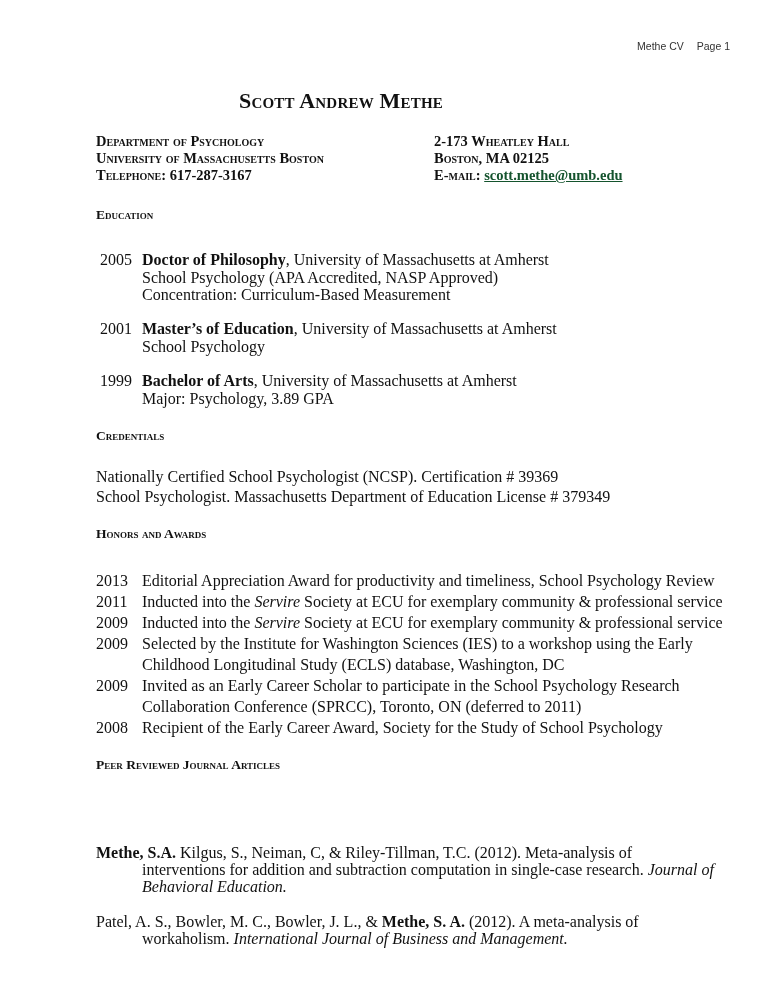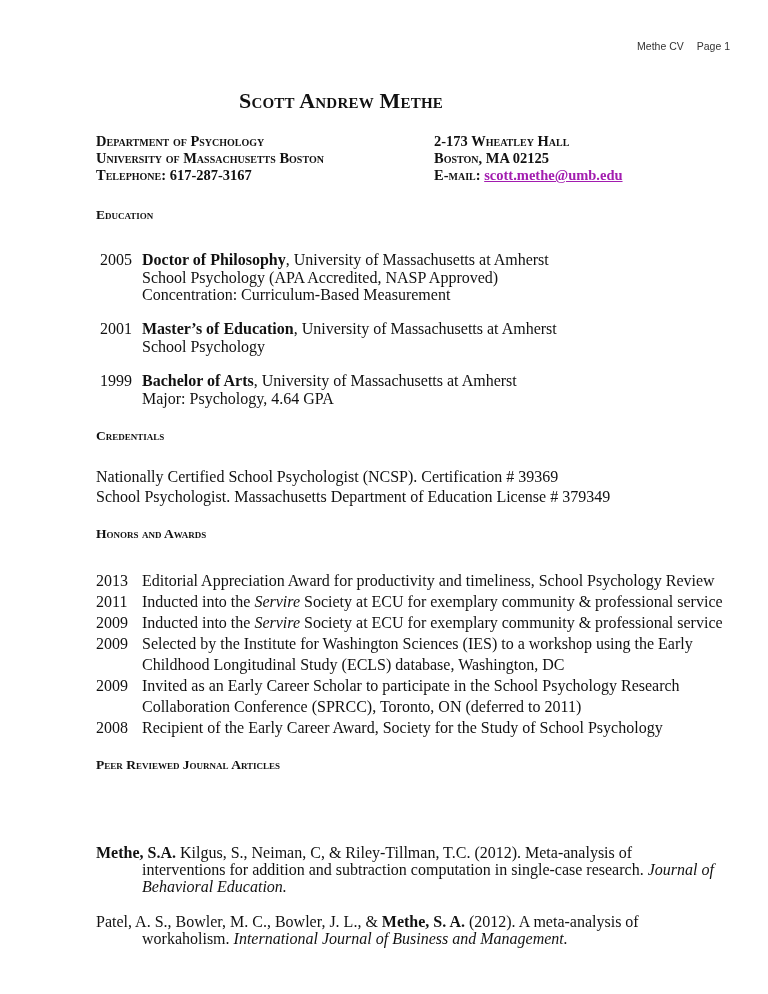--- a/index.html
+++ b/index.html
@@ -7,21 +7,21 @@
          font-family: "Liberation Serif", serif; color: #111; }
   .page-header { position: absolute; top: 40px; right: 38px; font-family: "Liberation Sans", sans-serif;
                  font-size: 10.5px; color: #333; }
   .page-header span { margin-left: 10px; text-align: right; }
   .name { position: absolute; top: 88px; left: 0; width: 682px; text-align: center;
           font-weight: bold; font-size: 22px; font-variant: small-caps; letter-spacing: 0.2px; }
   .contact { position: absolute; top: 133px; font-weight: bold; font-variant: small-caps;
              font-size: 14.5px; line-height: 17px; }
   .contact.left { left: 96px; }
   .contact.right { left: 434px; }
-  .contact a { color: #a21caf; text-decoration: underline; }
+  .contact a { color: #14532d; text-decoration: underline; }
   .section-title { position: absolute; left: 96px; font-weight: bold; font-variant: small-caps;
                    font-size: 13.5px; }
   .entry { position: absolute; left: 96px; font-size: 16px; line-height: 17.5px; }
   .entry .year { position: absolute; left: 4px; }
   .entry .body { position: absolute; left: 46px; white-space: nowrap; }
   .cred { position: absolute; left: 96px; font-size: 16px; line-height: 21px; white-space: nowrap; }
   .award-list { position: absolute; left: 96px; top: 570px; font-size: 16px; }
   .award { position: relative; height: 21px; line-height: 21px; }
   .award.two { height: 42px; }
   .award .year { position: absolute; left: 0; top: 0; }
@@ -76,21 +76,21 @@
   <div class="body">
     <div><b>Master’s of Education</b><span>, University of Massachusetts at Amherst</span></div>
     <div>School Psychology</div>
   </div>
 </div>
 
 <div class="entry" style="top:372px">
   <span class="year">1999</span>
   <div class="body">
     <div><b>Bachelor of Arts</b><span>, University of Massachusetts at Amherst</span></div>
-    <div>Major: Psychology, 4.64 GPA</div>
+    <div>Major: Psychology, 3.89 GPA</div>
   </div>
 </div>
 
 <div class="section-title" style="top:428px">Credentials</div>
 
 <div class="cred" style="top:466px">Nationally Certified School Psychologist (NCSP). Certification # 39369</div>
 <div class="cred" style="top:486px">School Psychologist. Massachusetts Department of Education License # 379349</div>
 
 <div class="section-title" style="top:526px">Honors and Awards</div>
 

